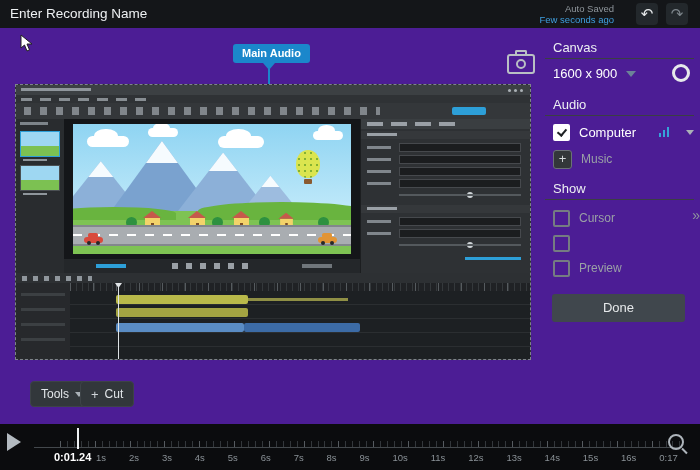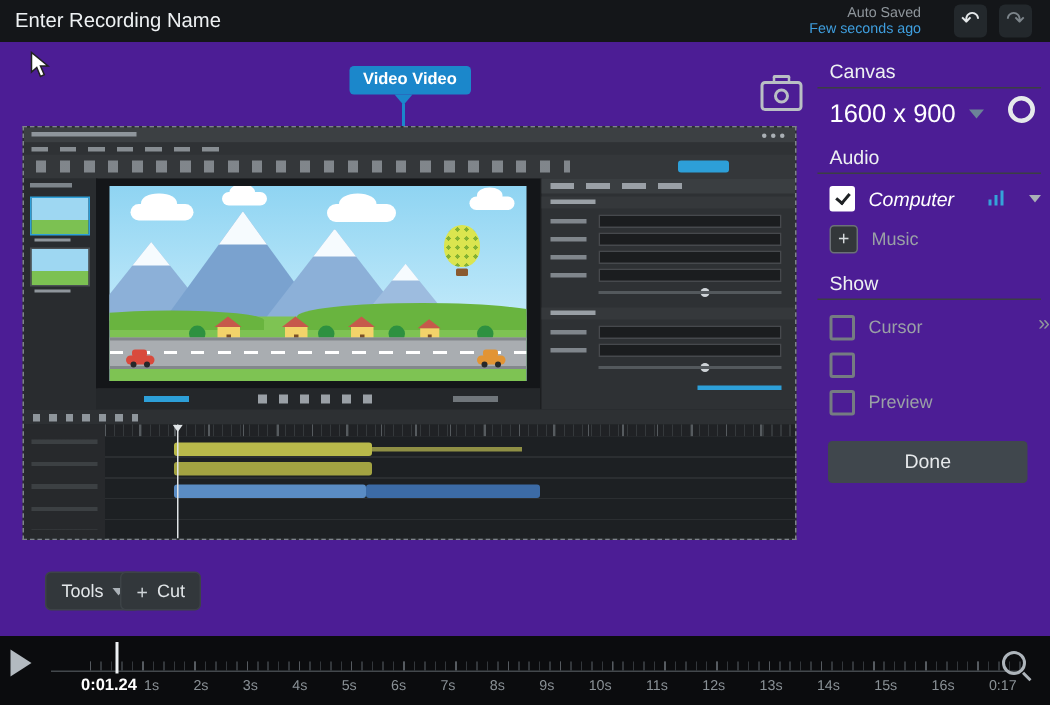--- a/index.html
+++ b/index.html
@@ -152,32 +152,32 @@
         background:inherit;}
   .car::after{content:"";position:absolute;left:3px;bottom:-2px;width:4px;height:4px;border-radius:50%;
         background:#26282a;box-shadow:9px 0 0 #26282a;}
   .carA{left:4%;background:#d94a3c;}
   .carB{right:5%;background:#e29434;}
 
   
   .sb-heading{position:absolute;left:553px;font-size:13px;color:#edf0f2;}
   .sb-divider{position:absolute;left:545px;width:149px;height:1px;background:#3b3f43;}
   .size-row{position:absolute;left:553px;top:66px;display:flex;align-items:center;gap:9px;
-        font-size:17px;color:#fff;cursor:pointer;}
+        font-size:13px;color:#fff;cursor:pointer;}
   .chev{width:0;height:0;border-left:5px solid transparent;border-right:5px solid transparent;
         border-top:6px solid #6c8398;}
   .chev.sm{border-left-width:4px;border-right-width:4px;border-top:5px solid #aab1b7;}
   .color-dot{position:absolute;right:10px;top:64px;width:12px;height:12px;border:3px solid #e6e9eb;
         border-radius:50%;cursor:pointer;}
   .cb{width:13px;height:13px;border:2px solid #757c82;border-radius:2px;flex:none;cursor:pointer;}
   .cb.checked{background:#fff;border-color:#fff;position:relative;}
   .cb.checked::after{content:"";position:absolute;left:4px;top:1px;width:4px;height:7px;
         border:solid #1e2124;border-width:0 2px 2px 0;transform:rotate(40deg);}
   .sb-row{position:absolute;left:553px;right:6px;height:18px;display:flex;align-items:center;gap:9px;}
-  .sb-row .lbl-w{font-size:13px;color:#fff;flex:1;font-style:italic;}
+  .sb-row .lbl-w{font-size:13px;color:#fff;flex:1;}
   .sb-row .lbl-g{font-size:12px;color:#9aa0a6;flex:1;}
   .bars{display:flex;gap:2px;align-items:flex-end;margin-right:8px;}
   .bars i{display:block;width:2px;background:#35a3d9;}
   .bars .b1{height:4px;}.bars .b2{height:7px;}.bars .b3{height:10px;}
   .plusbtn{width:17px;height:17px;border:1px solid #6b7177;border-radius:3px;background:#33373a;
         color:#d6dadd;font-size:13px;line-height:15px;text-align:center;flex:none;cursor:pointer;}
   .expander{position:absolute;right:2px;top:207px;font-size:14px;color:#8f969c;letter-spacing:-2px;
         cursor:pointer;}
   .done-btn{position:absolute;left:552px;top:294px;width:133px;height:28px;background:#40474d;
         border-radius:3px;text-align:center;line-height:28px;font-size:13px;color:#e6e9eb;cursor:pointer;}
@@ -222,21 +222,21 @@
     <div class="tb-btn tb-undo">↶</div>
     <div class="tb-btn tb-redo">↷</div>
   </div>
 
   <div class="cursor-icon">
     <svg width="15" height="18" viewBox="0 0 15 18">
         <path d="M1 1 L1 14 L4.5 11 L7 17 L9.5 15.8 L7 10 L12 10 Z" fill="#fff" stroke="#222" stroke-width="1"></path>
       </svg>
   </div>
 
-  <div class="badge">Video Video</div>
+  <div class="badge">Main Audio</div>
   <div class="badge-pointer"></div>
   <div class="badge-line"></div>
   <div class="camera"></div>
 
   <div class="preview-box">
     <div class="ed">
       <div class="ed-titlebar"></div>
       <div class="ed-menubar"></div>
       <div class="ed-toolbar"></div>
 

